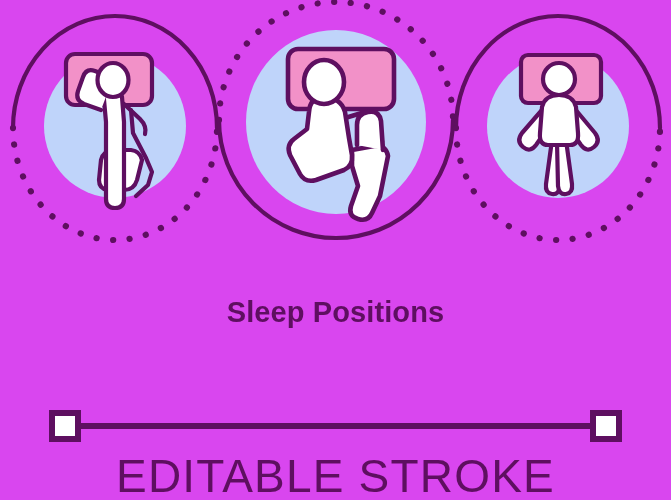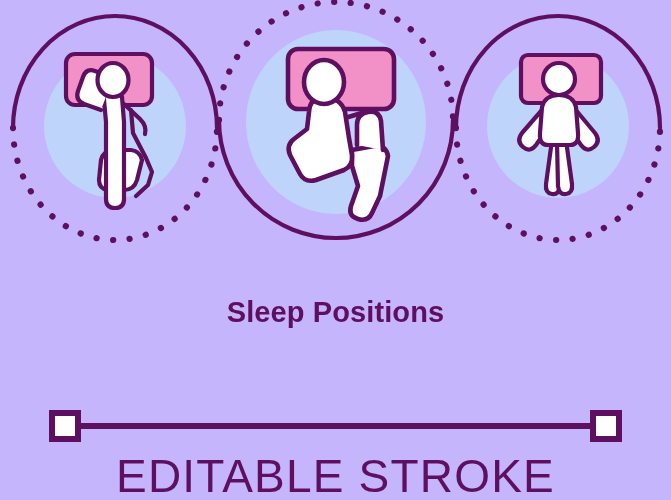--- a/index.html
+++ b/index.html
@@ -11,21 +11,21 @@
     width: 671px;
     height: 500px;
     overflow: hidden;
     font-family: "Liberation Sans", sans-serif;
     position: relative;
   }
   #stage {
     position: relative;
     width: 671px;
     height: 500px;
-    background: #c4b5fd;
+    background: #d946ef;
   }
   #art {
     position: absolute;
     left: 0;
     top: 0;
     width: 671px;
     height: 500px;
     display: block;
   }
   .title-text {

